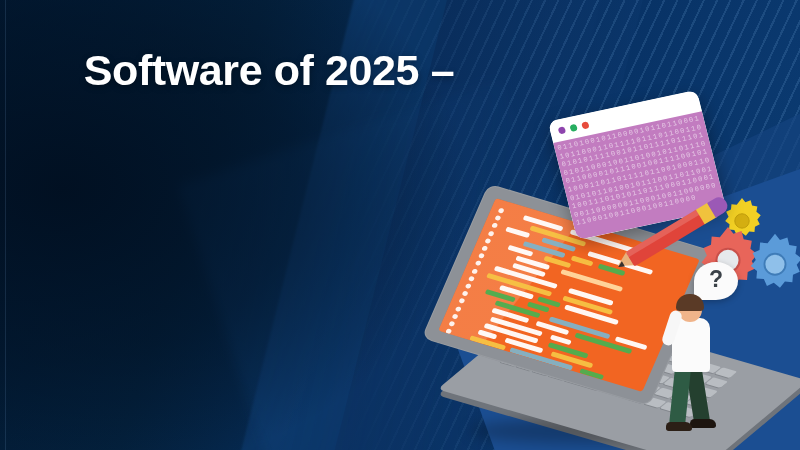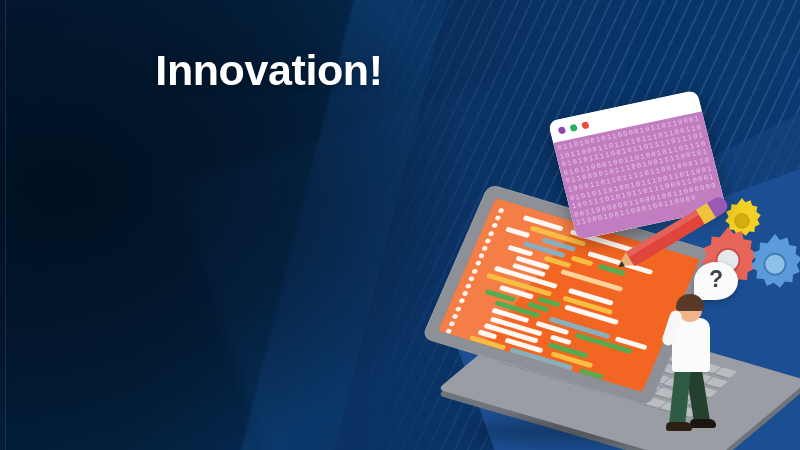--- a/index.html
+++ b/index.html
@@ -396,21 +396,21 @@
   <div class="shard-a"></div>
   <div class="shard-b"></div>
   <div class="stripes"></div>
   <div class="shard-c"></div>
   <div class="bg-vignette"></div>
   <div class="floor-panel2"></div>
   <div class="floor-panel"></div>
   <div class="edge-rule"></div>
 
   <div class="headline">
-    <span class="l">Innovation!</span>
+    <span class="l">Software of 2025 –</span>
   </div>
 
   <div class="illo">
 
     <div class="soft-shadow" style="left:470px; top:418px; width:260px; height:26px;"></div>
 
     <div class="laptop">
       <div class="deck-edge"></div>
       <div class="base-deck">
         <div class="keys" id="keys">

